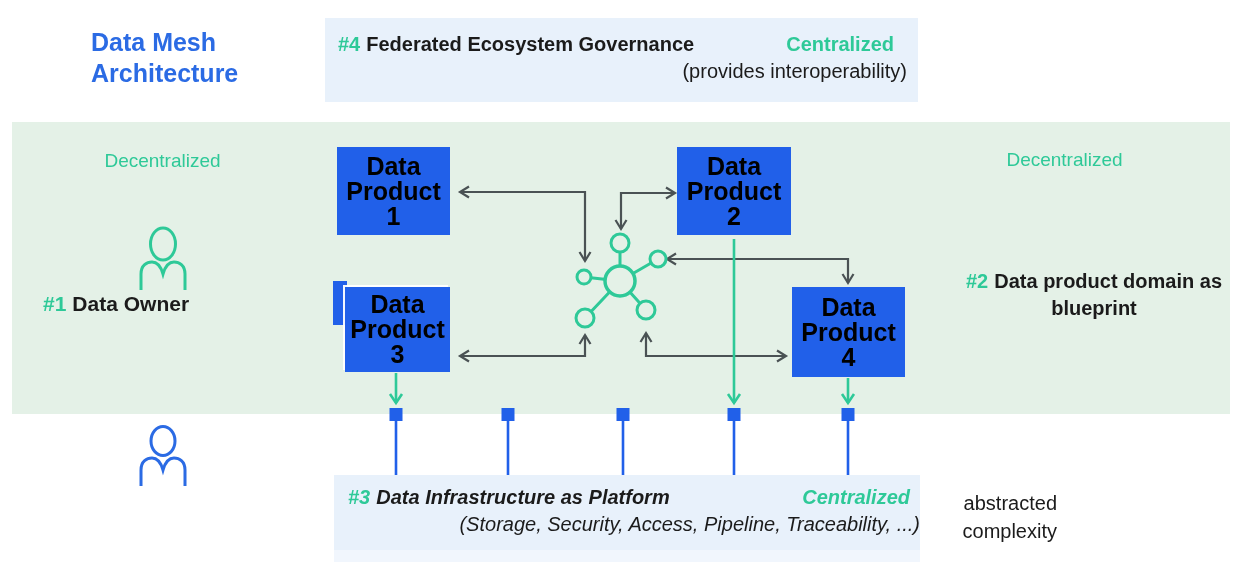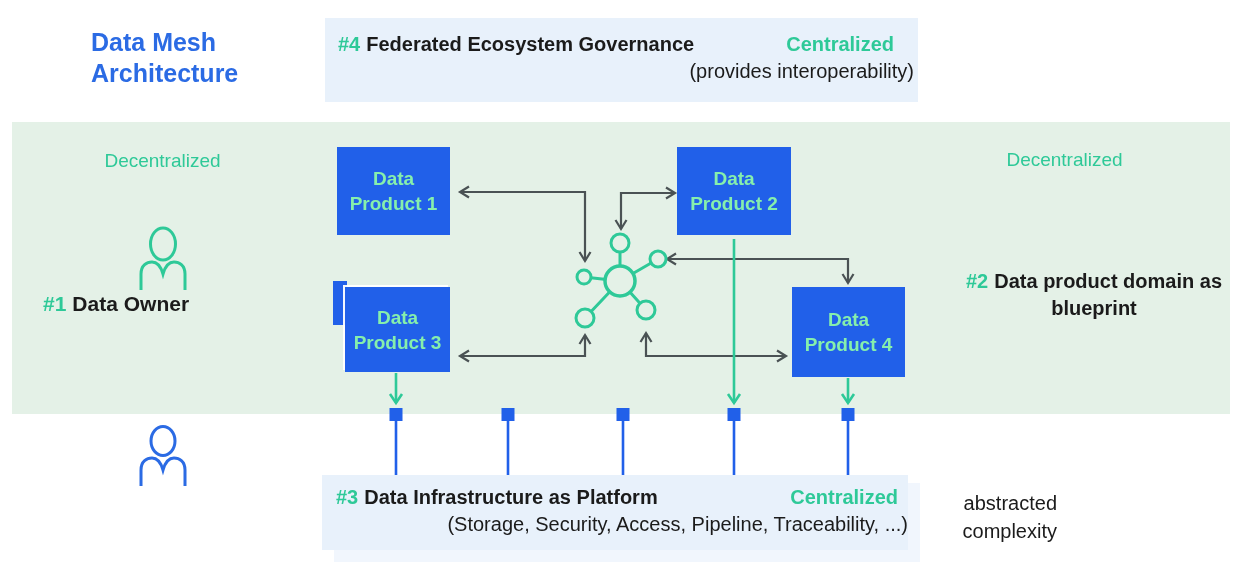--- a/index.html
+++ b/index.html
@@ -15,49 +15,49 @@
   html,body{margin:0;padding:0;background:#fff;}
   body{font-family:"Liberation Sans","DejaVu Sans",sans-serif;color:var(--text-black);}
   .stage{position:relative;width:1240px;height:573px;background:#fff;overflow:hidden;}
   .abs{position:absolute;}
 
   .title{left:91px;top:27px;width:215px;font-size:25px;font-weight:bold;
          line-height:31px;color:var(--title-blue);}
 
   .banner{background:var(--banner-blue);}
   .banner-top{left:325px;top:18px;width:593px;height:84px;}
-  .banner-pad{padding:15px 4px 0 13px;}
+  .banner-pad{padding:15px 11px 0 13px;}
   .b-line1{font-size:20px;font-weight:bold;white-space:nowrap;}
   .b-line2{font-size:20px;margin-left:26px;margin-top:4px;white-space:nowrap;text-align:right;}
   .num{color:var(--accent-green);font-weight:bold;margin-right:6px;}
   .tag{position:absolute;top:15px;font-size:20px;font-weight:bold;color:var(--accent-green);}
   .banner-top .tag{right:24px;}
 
   .band{left:12px;top:122px;width:1218px;height:292px;background:var(--band-green);}
 
   .green-label{font-size:19px;font-weight:normal;color:var(--accent-green);text-align:center;}
   .dec-left{left:60px;top:150px;width:205px;}
   .dec-right{left:962px;top:149px;width:205px;}
 
   .owner-label{left:43px;top:292px;width:240px;text-align:left;
                font-size:21px;font-weight:bold;}
   .blueprint-label{left:952px;top:268px;width:284px;text-align:center;
                    font-size:20px;font-weight:bold;line-height:27px;}
 
-  .pbox{background:var(--brand-blue);color:#86efac;font-size:19px;font-weight:bold;
+  .pbox{background:var(--brand-blue);color:#000000;font-size:25px;font-weight:bold;
         line-height:25px;display:flex;align-items:center;justify-content:center;
         text-align:center;}
   .pbox1{left:337px;top:147px;width:113px;height:88px;}
   .pbox2{left:677px;top:147px;width:114px;height:88px;}
   .pbox3{left:345px;top:287px;width:105px;height:85px;box-shadow:-2px -2px 0 0 rgba(255,255,255,.95);}
   .pbox4{left:792px;top:287px;width:113px;height:90px;}
   .notch{left:333px;top:281px;width:14px;height:44px;background:var(--brand-blue);}
 
   .banner-bottom-back{left:334px;top:483px;width:586px;height:79px;background:var(--banner-blue-light);}
-  .banner-bottom{left:322px;top:475px;width:586px;height:75px;}
+  .banner-bottom{left:334px;top:475px;width:586px;height:75px;font-style:italic;}
   .banner-bottom .banner-pad{padding:11px 0 0 14px;}
   .banner-bottom .tag{right:10px;top:11px;}
 
   .specialist-label{left:40px;top:492px;width:246px;text-align:center;
                     font-size:20px;line-height:28px;}
   .note{left:933px;top:489px;width:124px;text-align:right;font-size:20px;line-height:28px;}
 
   svg{display:block;}
   .dark-line{stroke:var(--connector-gray);stroke-width:2.2;fill:none;}
   .dark-head{stroke:var(--connector-gray);stroke-width:2.2;fill:none;}

